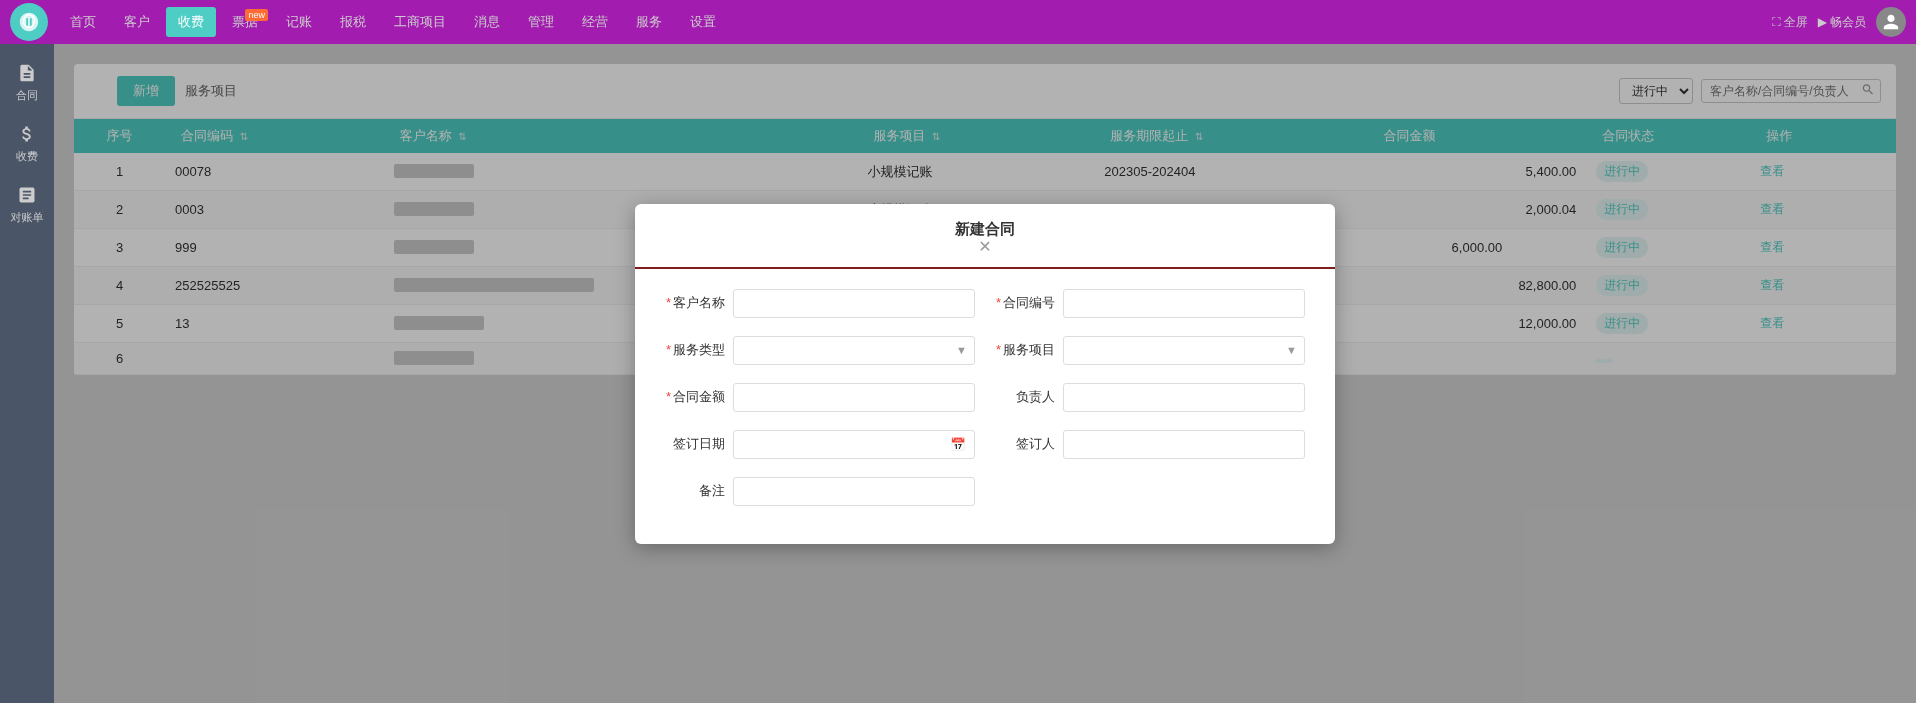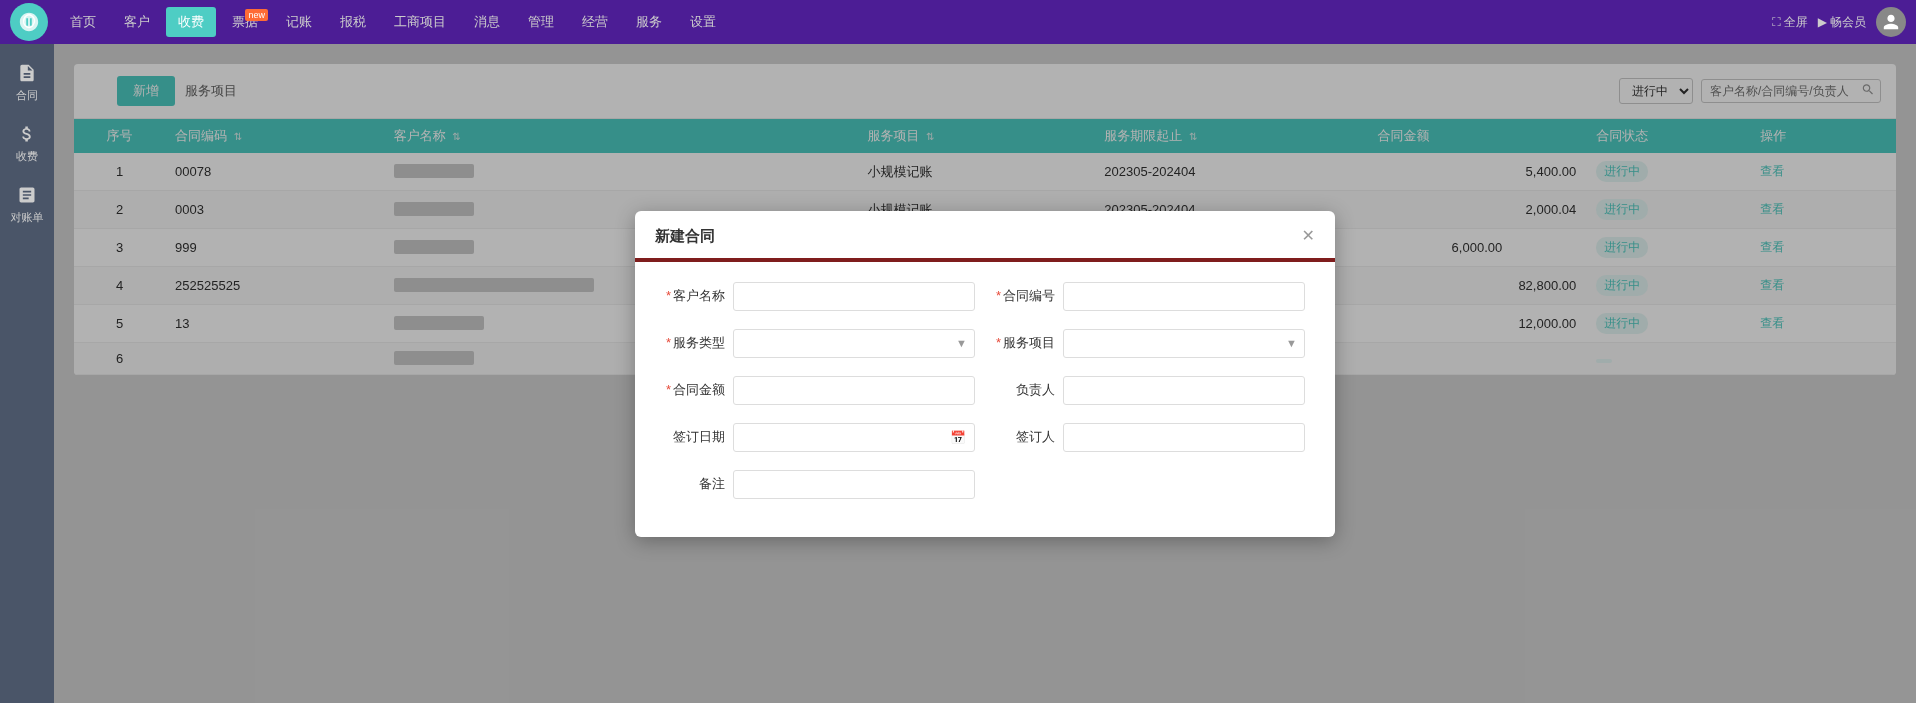--- a/index.html
+++ b/index.html
@@ -1,21 +1,21 @@
 <!DOCTYPE html>
 <html><head>
   <meta charset="utf-8">
   <style>
     * { margin: 0; padding: 0; box-sizing: border-box; }
     body { font-family: "Microsoft YaHei", sans-serif; font-size: 13px; background: #d0d0d0; width: 1916px; height: 703px; overflow: hidden; }
 
     
     .top-nav {
       height: 44px;
-      background: #4c1d95;
+      background: #a21caf;
       display: flex;
       align-items: center;
       padding: 0 10px;
       position: relative;
     }
     .top-nav .logo {
       width: 38px; height: 38px;
       background: #4ecdc4;
       border-radius: 50%;
       display: flex; align-items: center; justify-content: center;
@@ -142,21 +142,21 @@
     .search-icon-btn {
       position: absolute; right: 6px; top: 50%; transform: translateY(-50%);
       background: none; border: none; cursor: pointer; color: #999;
     }
 
     
     .data-table { width: 100%; border-collapse: collapse; }
     .data-table th {
       background: #4ecdc4;
       color: #fff;
-      padding: 8px 10px;
+      padding: 8px 16px;
       text-align: left;
       font-weight: normal;
       font-size: 13px;
     }
     .data-table td {
       padding: 8px 10px;
       border-bottom: 1px solid #f0f0f0;
       font-size: 13px;
       color: #333;
     }
@@ -196,24 +196,25 @@
     }
     .modal {
       background: #fff;
       border-radius: 6px;
       width: 700px;
       padding: 0;
       box-shadow: 0 4px 20px rgba(0,0,0,0.3);
     }
     .modal-header {
       padding: 16px 20px 12px;
-      border-bottom: 4px solid #7f1d1d;
+      border-bottom: 2px solid #7f1d1d;
       display: flex;
       align-items: center;
       justify-content: space-between;
+      flex-direction: column;
     }
     .modal-title {
       font-size: 15px;
       font-weight: bold;
       color: #333;
     }
     .modal-close {
       cursor: pointer;
       color: #999;
       font-size: 16px;

